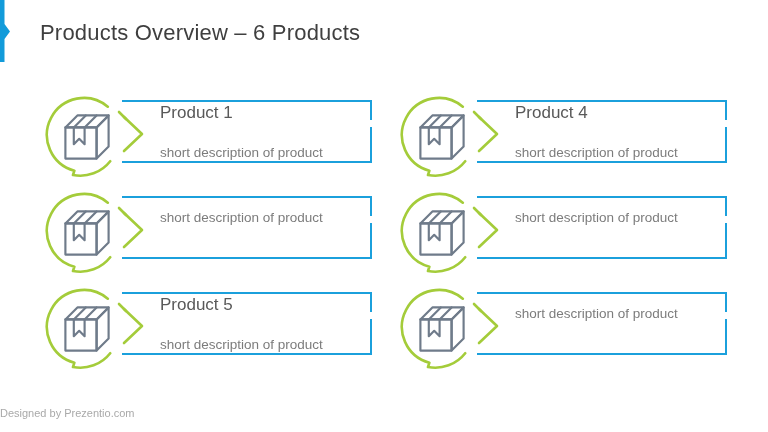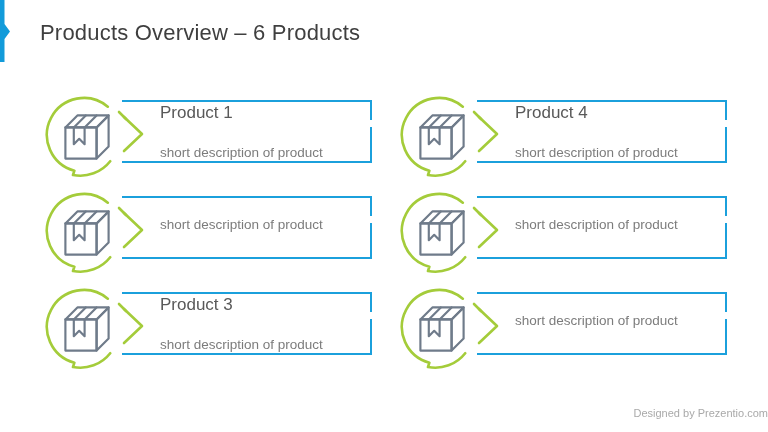--- a/index.html
+++ b/index.html
@@ -45,24 +45,24 @@
   
   .labelbox::before {
     content:""; position:absolute; right:0; top:0;
     width:2px; height:18px; background:#1ba0dc;
   }
   .labelbox::after {
     content:""; position:absolute; right:0; top:25px; bottom:0;
     width:2px; background:#1ba0dc;
   }
   .pname { font-size:17px; line-height:21px; color:#595959; }
-  .pdesc { font-size:13.5px; line-height:17px; color:#7c7c7c; margin-top:18px; }
+  .pdesc { font-size:13.5px; line-height:17px; color:#7c7c7c; margin-top:11px; }
   .footer {
     position:absolute; left:0; right:0; bottom:13px;
-    text-align:right; font-size:11px; color:#a9a9a9;padding-left:32px;
+    text-align:left; font-size:11px; color:#a9a9a9;
   }
 </style>
 </head>
 <body>
 
 <svg class="marker" width="12" height="63" viewBox="0 0 12 63">
   <path d="M0 0 H4.5 V24 L10 31.5 L4.5 39 V62 H0 Z" fill="#129bda"></path>
 </svg>
 
 <div class="title">Products Overview – 6 Products</div>
@@ -160,21 +160,21 @@
       </g>
       <g class="boxicon" transform="translate(18,17) scale(1.2)">
         <rect x="2" y="12" width="26" height="26"></rect>
         <path d="M2 12 L12 2 L38 2 L28 12 Z"></path>
         <path d="M28 12 L38 2 L38 28 L28 38 Z"></path>
         <path d="M9 12 V26 L13.5 21.5 L18 26 V12"></path>
         <path d="M9 12 L19 2 M18 12 L28 2"></path>
       </g>
     </svg>
     <div class="labelbox">
-      <div class="pname">Product 3</div>
+      <div class="pname">Product 5</div>
       <div class="pdesc">short description of product</div>
     </div>
   </div>
 
   <div class="card">
     <svg class="badge" viewBox="0 0 100 83">
       <g class="green">
         <path d="M 62.8 10.7 A 37 37 0 1 0 29.4 74.7 L 28 79 A 38 38 0 0 0 65.2 65.2"></path>
         <path d="M74 16 L81 23"></path>
         <path d="M79 21 L97 38 L79 55"></path>

